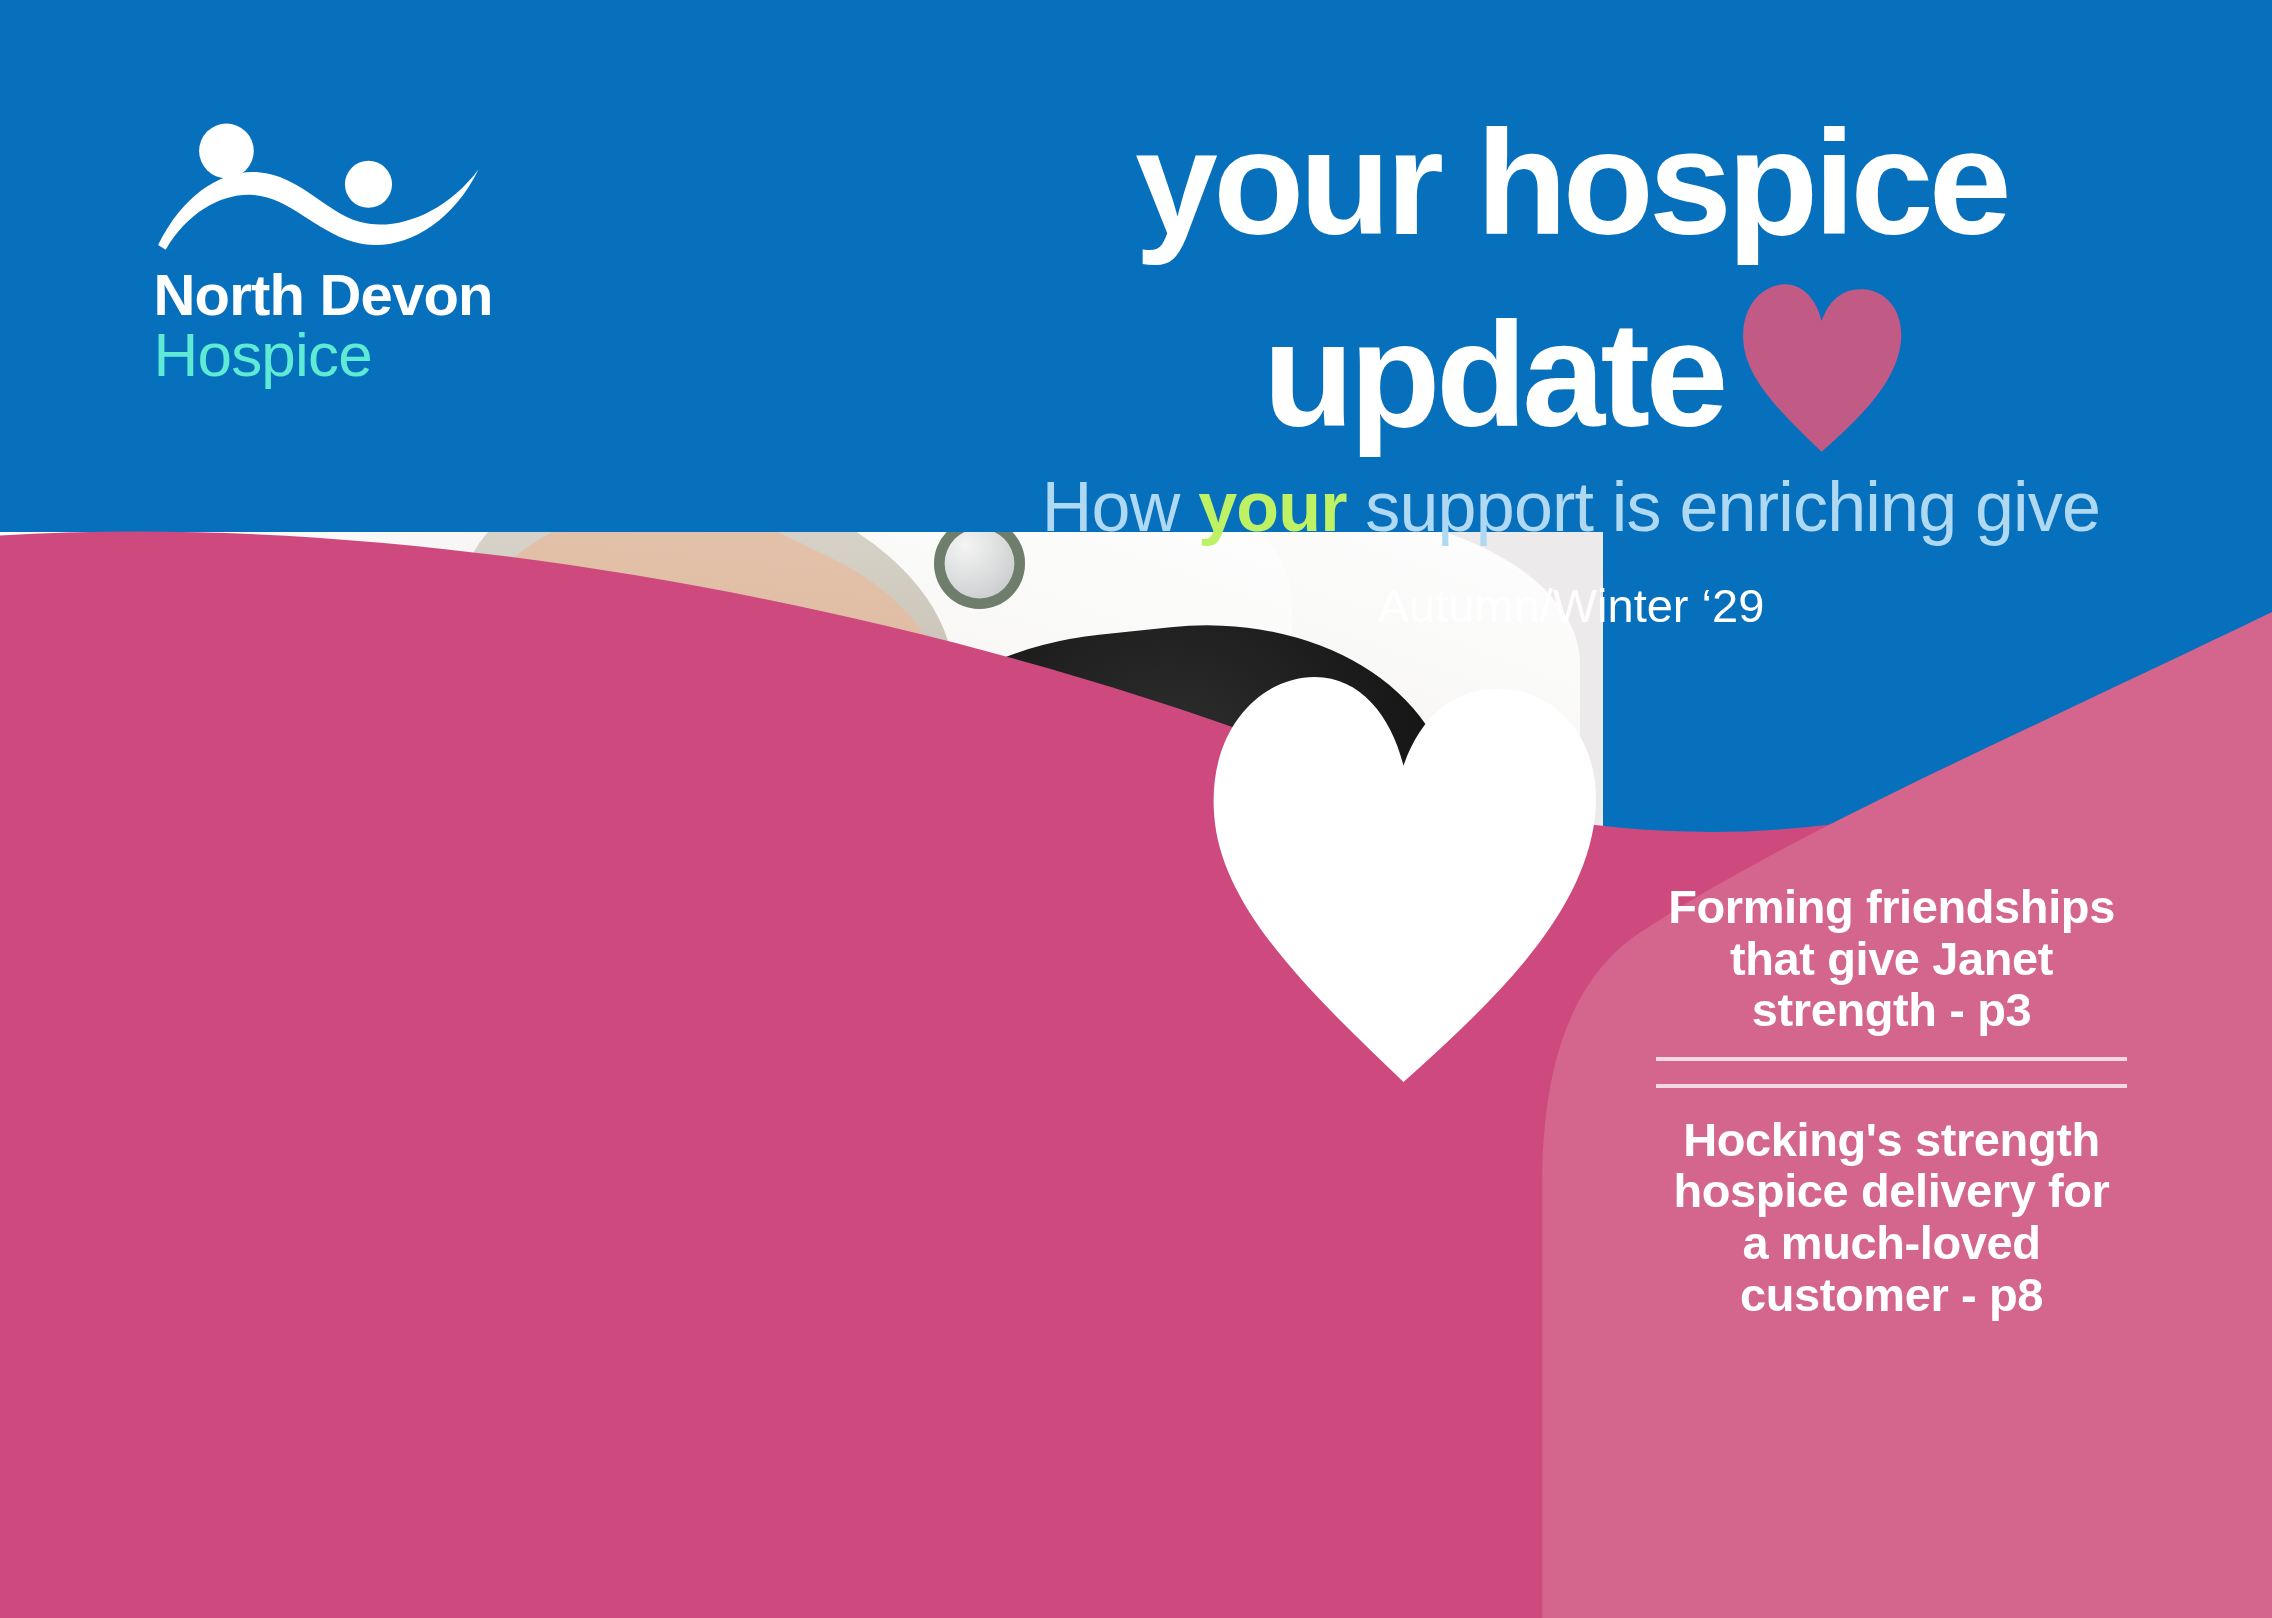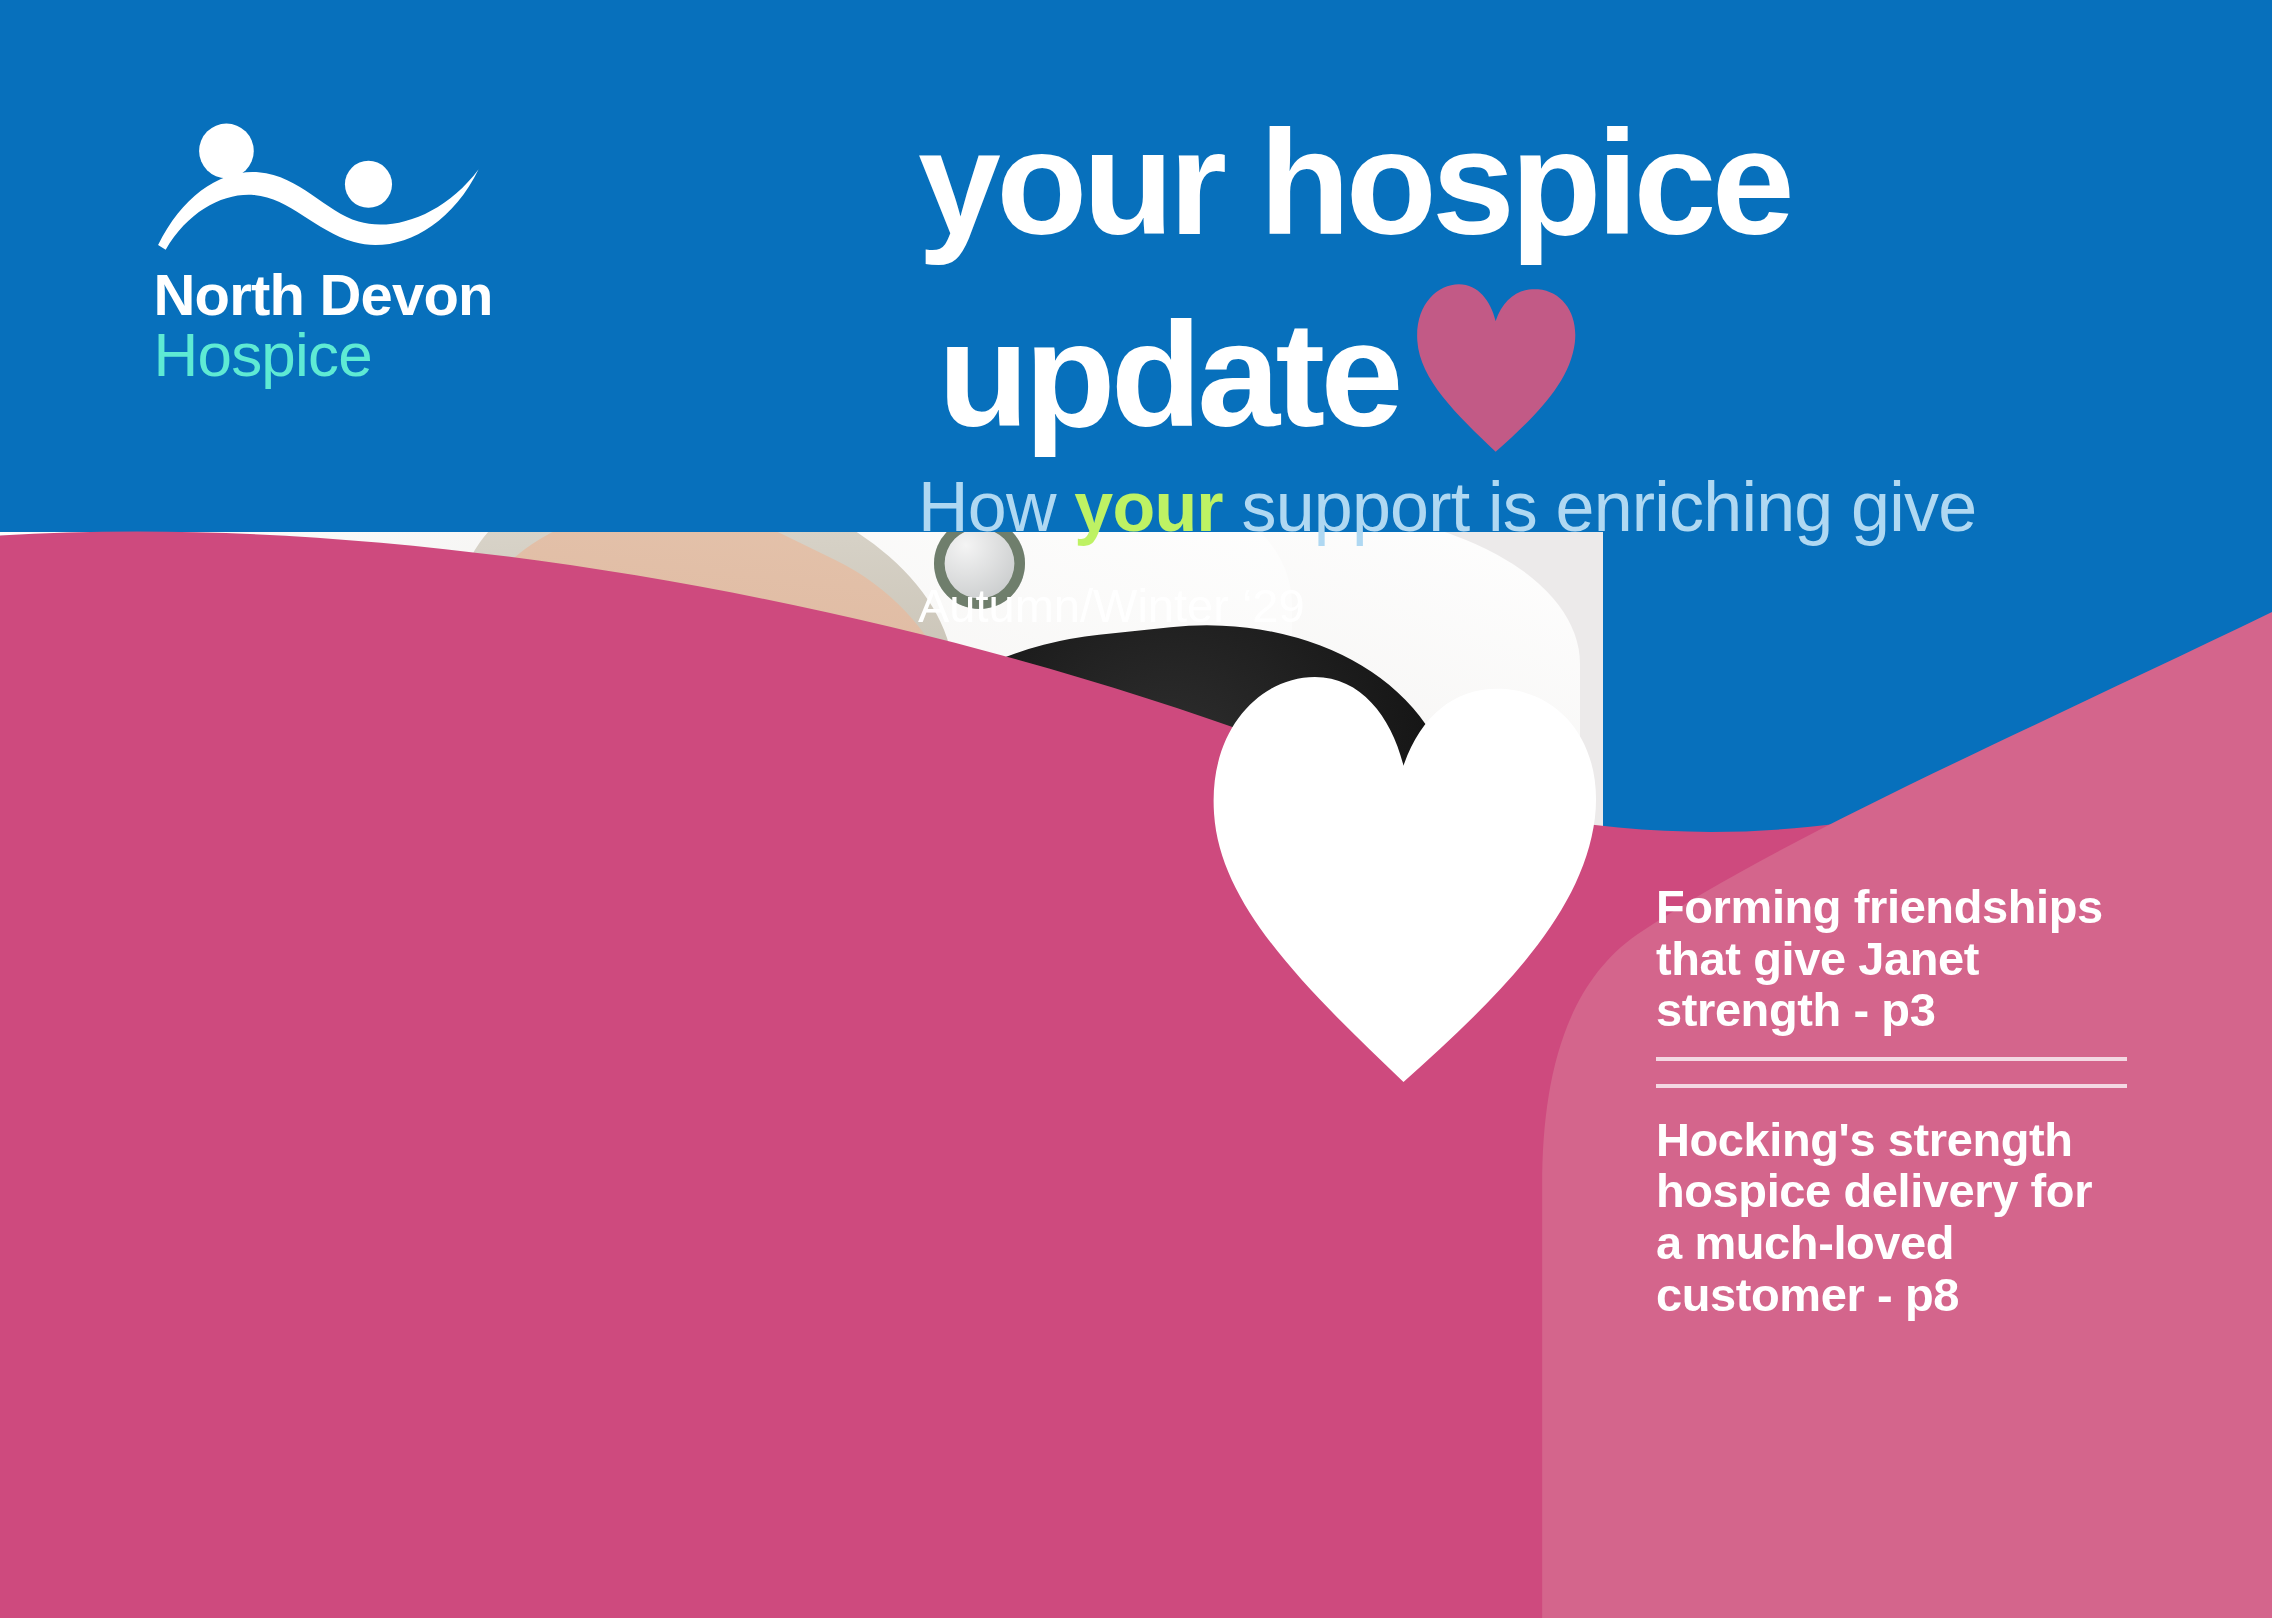--- a/index.html
+++ b/index.html
@@ -144,32 +144,32 @@
   
   .logo{position:absolute;left:152px;top:122px;width:365px;height:273px;}
   .logo-mark{position:relative;width:357px;height:133px;}
   .logo-name{position:absolute;left:1.5px;top:144px;width:365px;}
   .logo-line1{font-size:58px;font-weight:bold;color:#fff;letter-spacing:-0.8px;
     line-height:1;}
   .logo-line2{font-size:62px;color:#5eead4;letter-spacing:-0.8px;line-height:1.02;
     margin-top:-1.5px;font-weight:300;}
 
   
-  .masthead{position:absolute;right:49px;top:114px;width:1306px;text-align:left;}
+  .masthead{position:absolute;right:49px;top:114px;width:1306px;text-align:center;}
   .mast-line{color:#fff;font-weight:bold;letter-spacing:-4.6px;line-height:.92;}
   .mast-1{font-size:149px;}
   .mast-2{font-size:149px;position:relative;display:block;}
   .mast-word-update{display:inline-block;margin-left:20px;}
   .strapline{margin-top:29px;font-size:70px;color:#AFD8F2;font-weight:300;
     letter-spacing:-0.8px;line-height:1;}
   .strapline b{color:#bef264;font-weight:bold;}
   .issue{margin-top:36px;font-size:47px;color:#ffffff;font-weight:300;letter-spacing:0;}
 
   
-  .contents{position:absolute;right:146px;top:881px;width:471px;text-align:left;}
+  .contents{position:absolute;right:146px;top:881px;width:471px;text-align:center;}
   .content-item{color:#fff;font-weight:bold;font-size:47px;line-height:1.1;
     letter-spacing:-0.4px;}
   .divider{height:3.8px;background:#f6e2ea;opacity:.92;margin:21px 0 23px 0;}
   .divider.second{margin:23px 0 26px 0;}
 </style>
 </head>
 <body>
 
 <div id="page">
 

